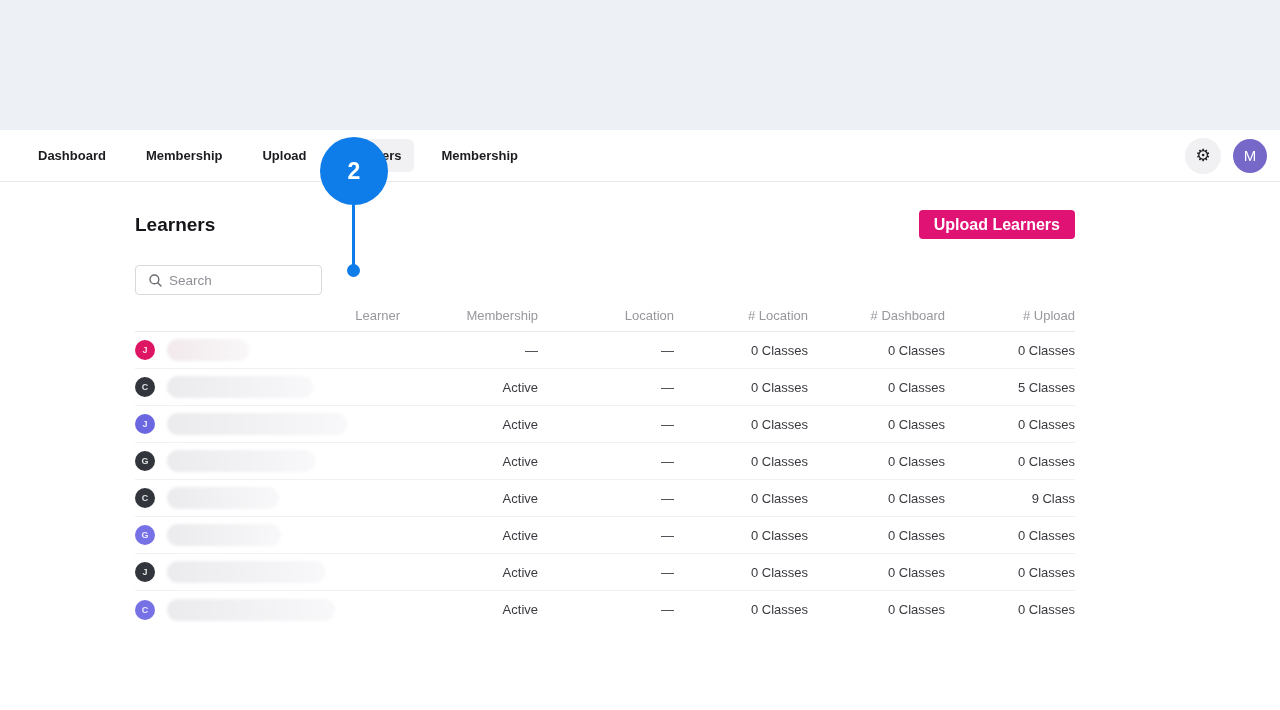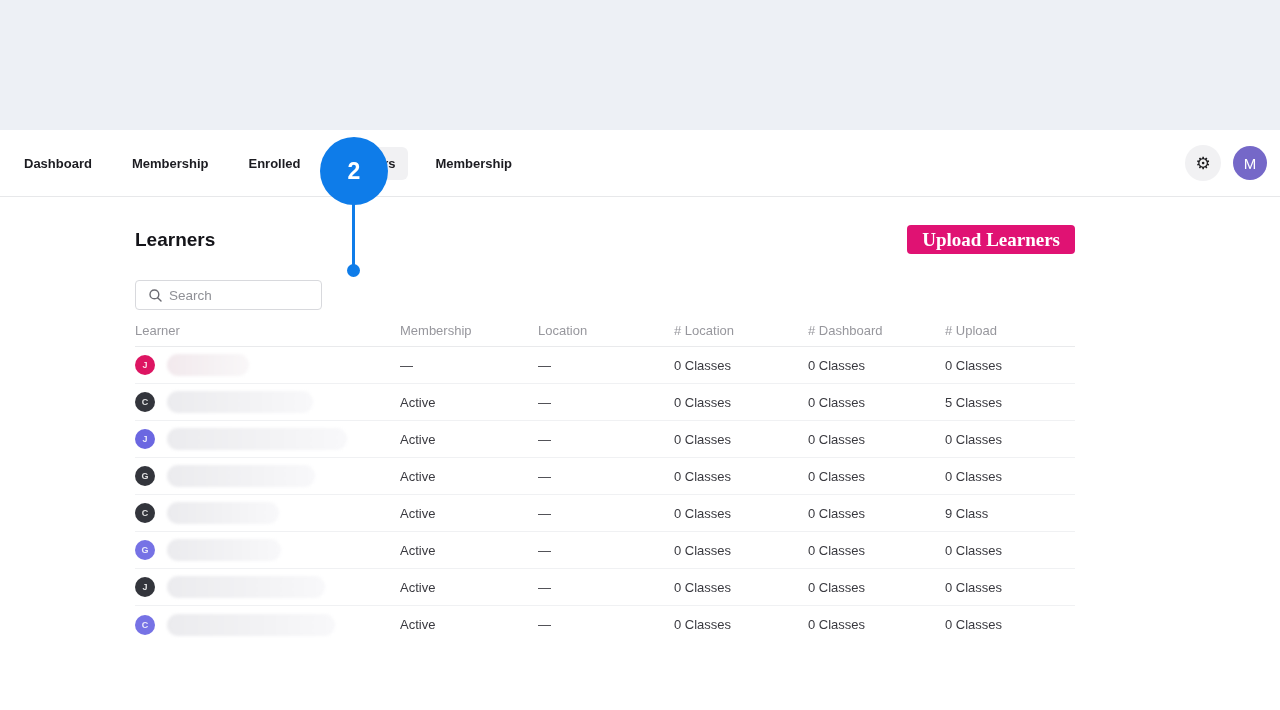--- a/index.html
+++ b/index.html
@@ -18,22 +18,22 @@
   .callout-circle {
     position:absolute; left:320px; top:7px; width:68px; height:68px;
     border-radius:50%; display:flex; align-items:center; justify-content:center;
     color:#fff; font-size:23px; font-weight:700;
   }
   .callout-stem { position:absolute; left:352px; top:73px; width:3px; height:64px; }
   .callout-dot { position:absolute; left:347px; top:134px; width:13px; height:13px; border-radius:50%; }
 
   
   .navbar {
-    height:67px; background:#fff; border-bottom:1px solid #e7e8ea;
-    display:flex; align-items:center; padding:0 13px 0 11px;
+    height:52px; background:#fff; border-bottom:1px solid #e7e8ea;
+    display:flex; align-items:center; padding:0 13px 0 25px;
   }
   .nav-items { display:flex; align-items:center; gap:14px; }
   .nav-item {
     font-size:13px; font-weight:700; color:#1c1c21;
     padding:9px 13px; border-radius:6px; cursor:pointer; white-space:nowrap;
   }
   .nav-item.active { background:#f1f1f3; }
   .nav-spacer { flex:1; }
   .nav-right { display:flex; align-items:center; gap:12px; }
   .gear-btn {
@@ -46,38 +46,38 @@
     display:flex; align-items:center; justify-content:center;
     color:#fff; font-size:15px; font-weight:400; cursor:pointer;
   }
 
   
   .main { width:940px; margin:28px 0 0 135px; }
   .title-row { display:flex; align-items:center; justify-content:space-between; }
   .page-title { font-size:19px; font-weight:700; color:#141419; }
   .upload-btn {
     height:29px; padding:0 15px; border:none; border-radius:4px;
-    color:#fff; font-size:19px; font-weight:700; cursor:pointer;
-    font-family:Liberation Serif, serif;
+    color:#fff; font-size:16px; font-weight:700; cursor:pointer;
+    font-family:Liberation Sans, sans-serif;
   }
 
   .search-box {
     margin-top:26px; width:187px; height:30px;
     border:1px solid #d8d9dd; border-radius:4px;
     display:flex; align-items:center; padding:0 13px; gap:7px; background:#fff;
   }
   .search-box svg { flex:0 0 auto; }
   .search-input {
     border:none; outline:none; width:100%; font-size:13.5px;
     font-family:"Liberation Sans", sans-serif; color:#3a3a40; background:transparent;
   }
   .search-input::placeholder { color:#8f9096; }
 
   
-  .table { margin-top:4px; }
+  .table { margin-top:4px;text-align:right; }
   .t-grid {
     display:grid;
     grid-template-columns:265px 138px 136px 134px 137px 130px;
     align-items:center;
   }
   .t-head { height:33px; border-bottom:1px solid #e9eaec; }
   .t-head > div { font-size:13px; color:#97979d; font-weight:400; }
   .t-row { height:37px; border-bottom:1px solid #f0f1f3; cursor:pointer; }
   .t-row:last-child { border-bottom:none; }
   .t-row > div { font-size:13px; color:#3a3a40; }
@@ -105,21 +105,21 @@
 <div class="callout">
   <div class="callout-circle" style="background-color: rgb(14, 124, 233);">2</div>
   <div class="callout-stem" style="background-color: rgb(14, 124, 233);"></div>
   <div class="callout-dot" style="background-color: rgb(14, 124, 233);"></div>
 </div>
 
 <div class="navbar">
   <div class="nav-items">
     <div class="nav-item">Dashboard</div>
     <div class="nav-item">Membership</div>
-    <div class="nav-item">Enrolled</div>
+    <div class="nav-item">Upload</div>
     <div class="nav-item active">Learners</div>
     <div class="nav-item">Membership</div>
   </div>
   <div class="nav-spacer"></div>
   <div class="nav-right">
     <button class="gear-btn">
       <span>⚙</span>
     </button>
     <div class="nav-avatar" style="background-color: rgb(117, 104, 200);">M</div>
   </div>

